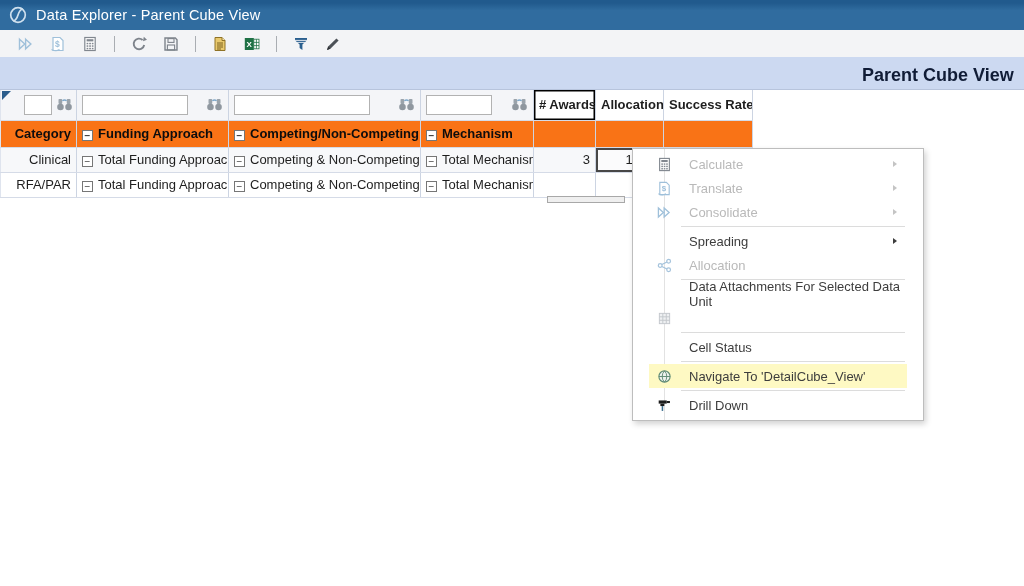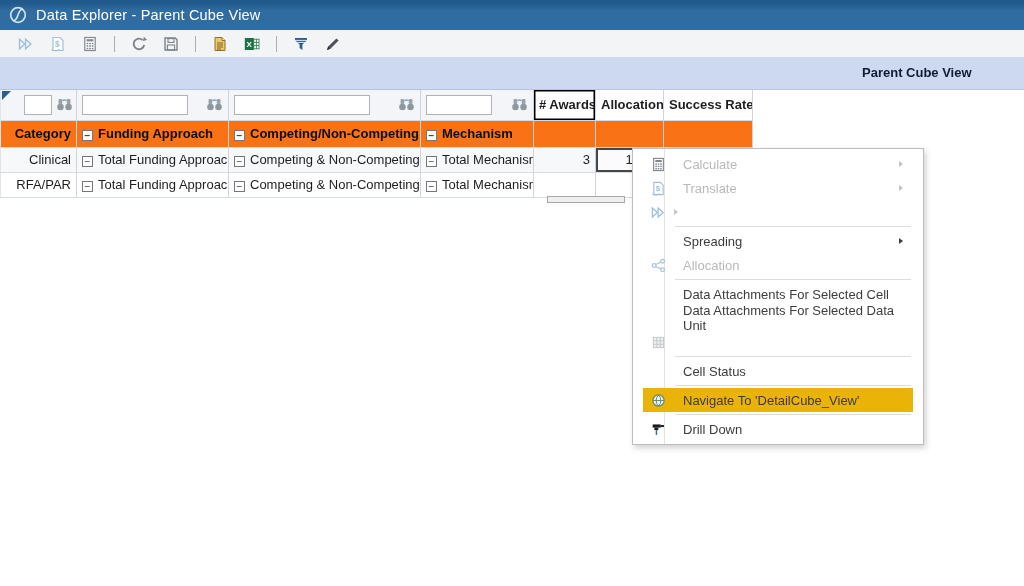--- a/index.html
+++ b/index.html
@@ -13,21 +13,21 @@
   .titlebar .wtitle { color:#ffffff; font-size:14.5px; letter-spacing:.2px; }
 
   
   .toolbar { height:27px; background:#f3f4f6; display:flex; align-items:center; padding-left:10px; }
   .tbtn { width:18px; height:18px; margin:0 7px; display:inline-flex; align-items:center; justify-content:center; cursor:pointer; }
   .tbtn svg { width:16px; height:16px; }
   .tsep { width:1px; height:16px; background:#a9adb2; margin:0 8px; }
 
   
   .viewband { height:33px; background:#ccd9f1; border-bottom:1px solid #b7c4dc; position:relative; }
-  .viewband .vtitle { position:absolute; left:862px; top:8px; font-size:13px; font-weight:bold; color:#101c36; }
+  .viewband .vtitle { position:absolute; left:862px; top:8px; font-size:18px; font-weight:bold; color:#101c36; }
 
   
   .gridwrap { position:absolute; left:0; top:90px; }
   table.grid { border-collapse:collapse; table-layout:fixed; width:752px; }
   table.grid td { border-right:1px solid #ccd4e2; border-bottom:1px solid #d5dbe7; font-size:13px; color:#1e1e1e;
     padding:0 5px; overflow:hidden; white-space:nowrap; }
   table.grid td:first-child { border-left:1px solid #dfe4ee; }
   tr.frow { height:30px; }  tr.frow td { background:#f4f5f8; position:relative; }
   tr.hrow { height:27px; }  tr.hrow td { background:#f97316; font-weight:bold; color:#0d0d0d; }
   tr.drow1 { height:25px; } tr.drow1 td { background:#f7f8fa; }
@@ -42,28 +42,28 @@
   .corner { position:absolute; left:1px; top:1px; width:0; height:0; border-left:9px solid #2a5d8c; border-bottom:9px solid transparent; }
   .collapse { display:inline-block; width:11px; height:11px; border:1px solid #767676; background:#ffffff; color:#3c3c3c;
     font-size:10px; line-height:9px; text-align:center; margin-right:5px; vertical-align:-1px; cursor:pointer; }
   .collapse::before { content:"\2212"; }
 
   
   .ghost { position:absolute; left:547px; top:196px; width:78px; height:7px; background:#efefef; border:1px solid #a8a8a8; }
 
   
   .cmenu { position:absolute; left:632px; top:148px; width:292px; background:#ffffff; border:1px solid #bdbdbd;
-    box-shadow:2px 3px 6px rgba(0,0,0,.18); padding:3px 10px; z-index:10; }
+    box-shadow:2px 3px 6px rgba(0,0,0,.18); padding:3px 16px; z-index:10; }
   .cmenu .gutline { position:absolute; left:31px; top:0; bottom:0; width:1px; background:#e2e2e2; z-index:0; }
   .mi { position:relative; z-index:1; height:24px; display:flex; align-items:center; font-size:13px; color:#3d3d3d; cursor:pointer; }
   .mi .gut { width:31px; flex:none; display:flex; align-items:center; justify-content:center; }
   .mi .gut svg { width:15px; height:15px; }
   .mi .lbl { padding-left:9px; flex:1; }
   .mi.disabled { color:#b9b9b9; cursor:default; }
-  .mi.highlight { background:#eab308;justify-content:space-between; }
+  .mi.highlight { background:#fef9c3;justify-content:space-between; }
   .arr { width:0; height:0; border-top:3.5px solid transparent; border-bottom:3.5px solid transparent; border-left:4.5px solid #3d3d3d; margin-right:10px; }
   .arr.dis { border-left-color:#c4c4c4; }
   .msep { height:1px; background:#dcdcdc; margin:2px 2px 2px 32px; position:relative; z-index:1; }
 </style>
 </head>
 <body>
 
 <svg width="0" height="0" style="position:absolute">
   <defs>
     <symbol id="sym-logo" viewBox="0 0 20 20">
@@ -327,20 +327,21 @@
       </span>
     <span class="lbl">Translate</span>
     <span class="arr dis"></span>
   </div>
   <div class="mi disabled">
     <span class="gut">
         <svg>
           <use href="#sym-consol"></use>
         </svg>
       </span>
+    <span class="lbl">Consolidate</span>
     <span class="arr dis"></span>
   </div>
 
   <div class="msep"></div>
 
   <div class="mi">
     <span class="gut"></span>
     <span class="lbl">Spreading</span>
     <span class="arr"></span>
   </div>
@@ -350,24 +351,20 @@
           <use href="#sym-share"></use>
         </svg>
       </span>
     <span class="lbl">Allocation</span>
   </div>
 
   <div class="msep"></div>
 
   <div class="mi">
     <span class="gut"></span>
-    <span class="lbl">Data Attachments For Selected Cell</span>
-  </div>
-  <div class="mi">
-    <span class="gut"></span>
     <span class="lbl">Data Attachments For Selected Data Unit</span>
   </div>
   <div class="mi disabled">
     <span class="gut">
         <svg>
           <use href="#sym-griddetail"></use>
         </svg>
       </span>
   </div>
 

